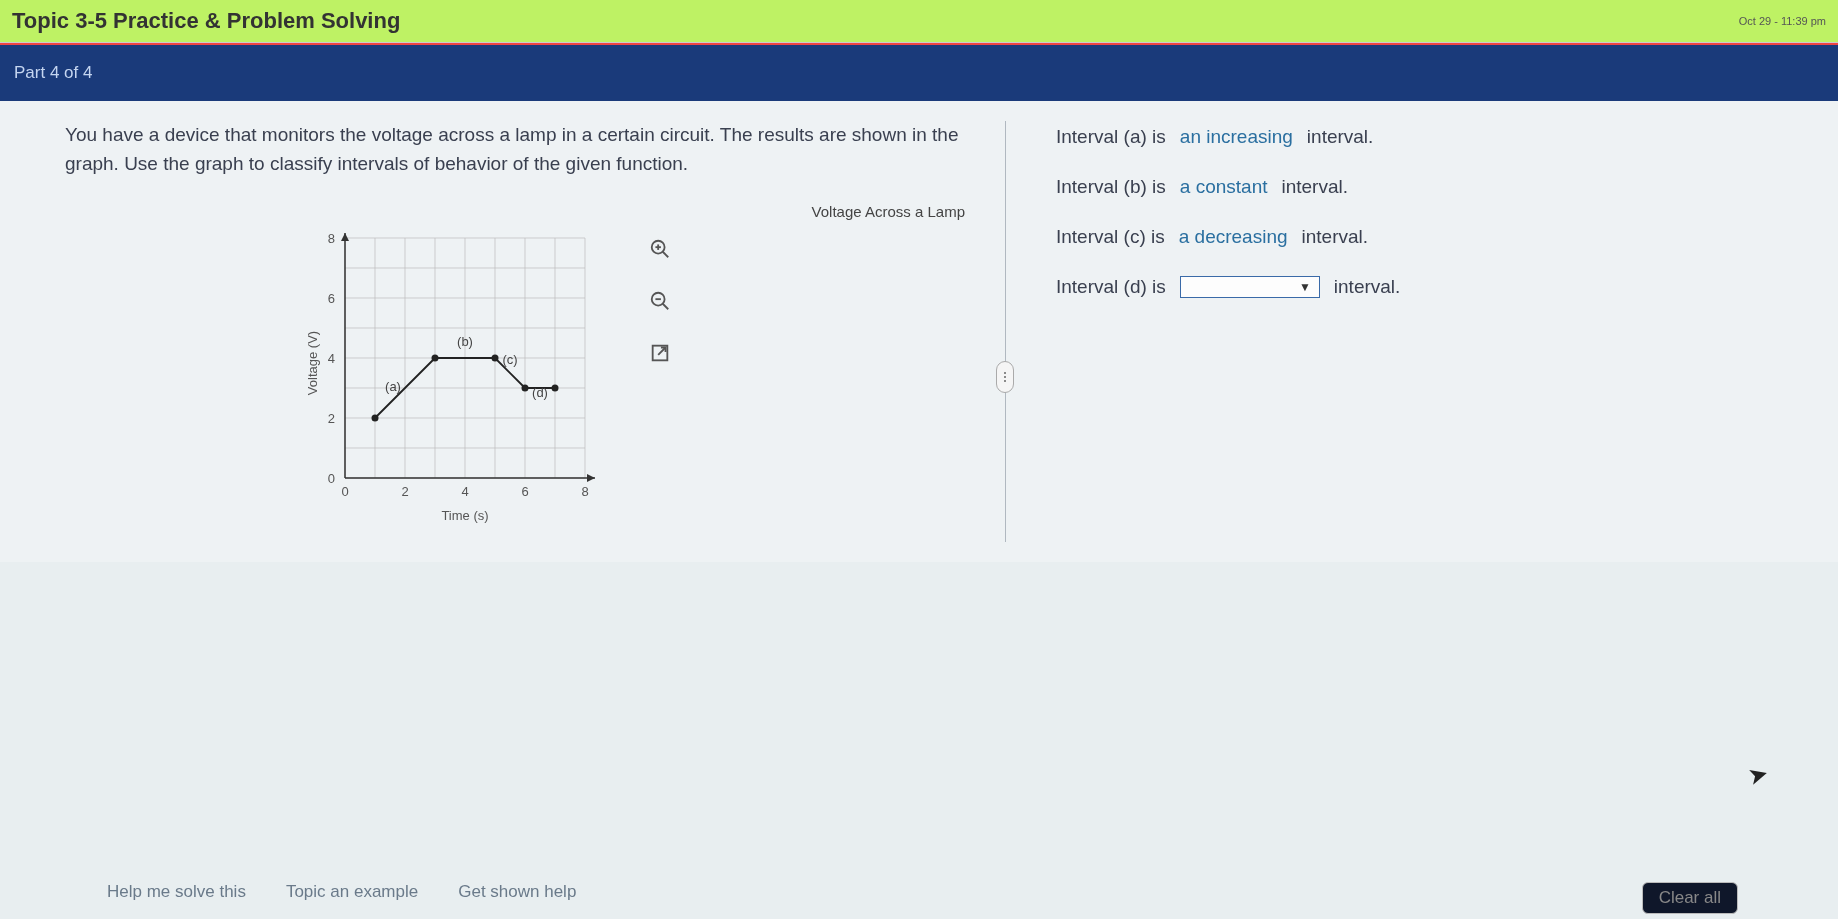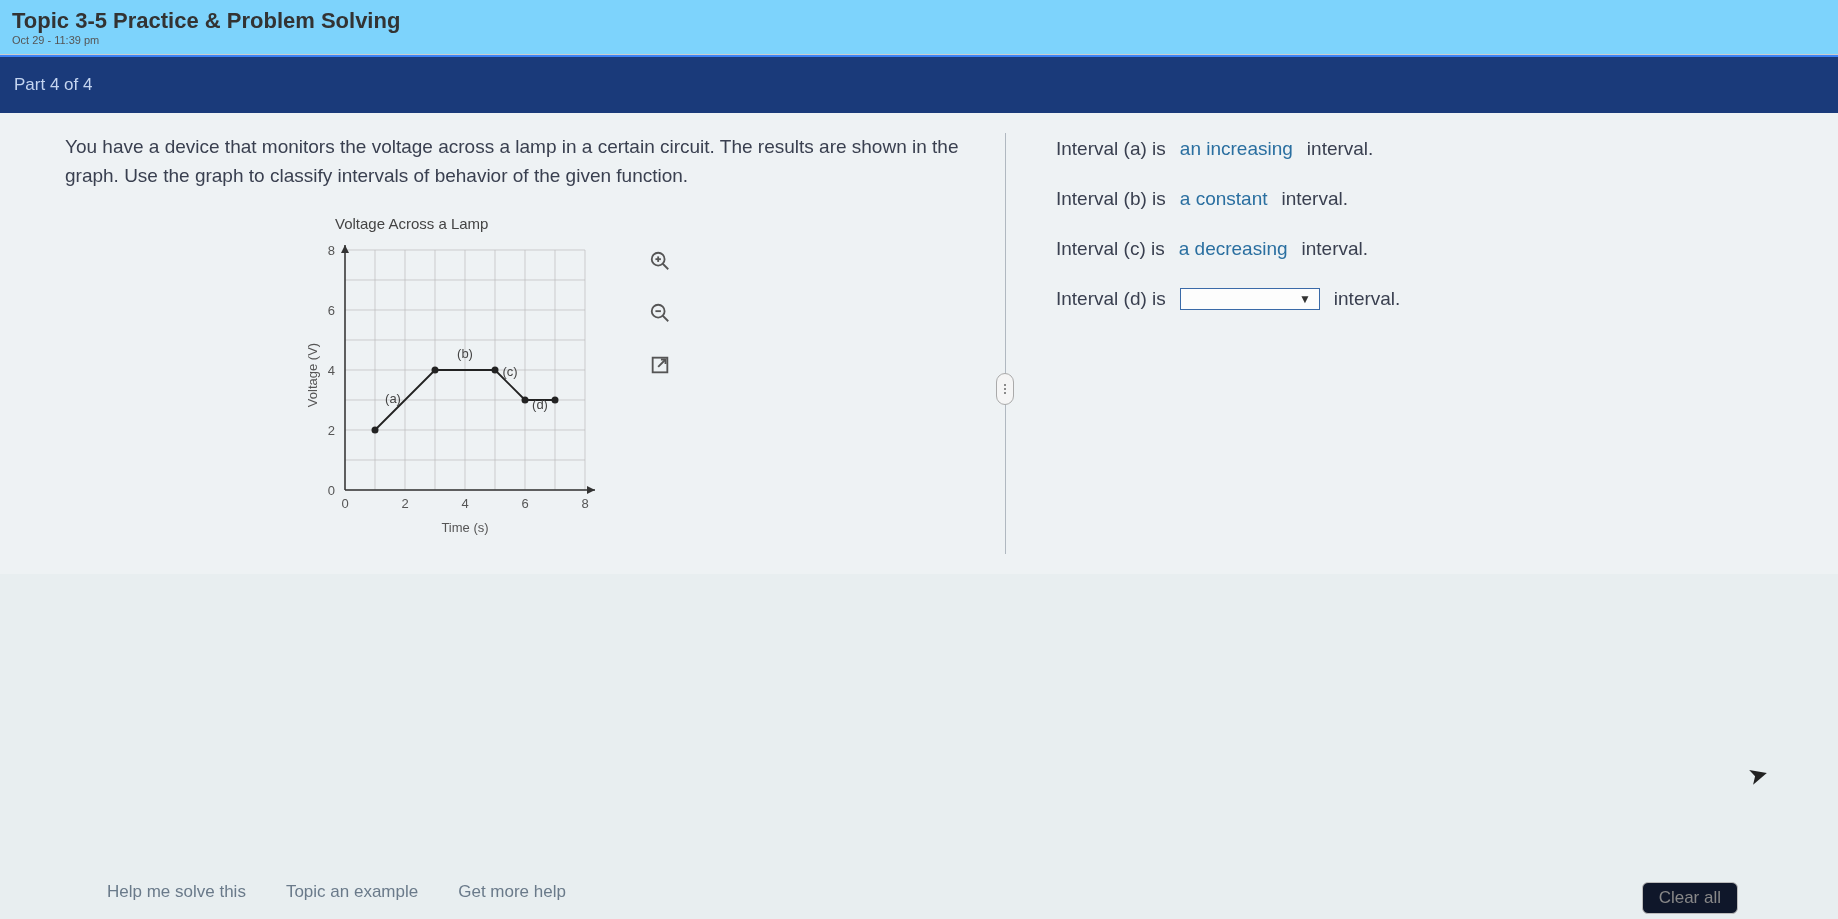--- a/index.html
+++ b/index.html
@@ -7,41 +7,40 @@
       font-family: Arial, sans-serif;
       background: #e8eef0;
       width: 1838px;
       height: 919px;
       overflow: hidden;
       position: relative;
     }
     .top-header {
       display: flex;
       justify-content: space-between;
-      align-items: flex-start;
+      align-items: center;
       padding: 8px 12px;
-      background: #7dd3fc;
+      background: #bef264;
       border-bottom: 1px solid #ccc;
-      flex-direction: column;
     }
     .title {
       font-size: 22px;
       font-weight: bold;
       color: #333;
     }
     .timestamp {
       font-size: 11px;
       color: #555;
     }
     .blue-bar {
       background: #1a3a7a;
       color: #c5d5f0;
       padding: 18px 14px;
       font-size: 17px;
-      border-top: 2px solid #3b82f6;
+      border-top: 2px solid #ef4444;
     }
     .content {
       display: flex;
       padding: 20px 25px;
       background: #eef2f4;
     }
     .left-panel {
       flex: 0 0 900px;
       margin-left: 40px;
     }
@@ -53,20 +52,21 @@
     }
     .chart-container {
       margin-left: 240px;
       position: relative;
     }
     .chart-title {
       font-size: 15px;
       color: #444;
       margin-bottom: 8px;
       margin-left: 30px;
+      text-align: right;
     }
     .chart-svg {
       display: inline-block;
     }
     .chart-tools {
       display: inline-flex;
       flex-direction: column;
       gap: 30px;
       vertical-align: top;
       margin-left: 20px;
@@ -299,16 +299,16 @@
     </div>
   </div>
 </div>
 
 <div class="cursor-icon">➤</div>
 
 <div class="bottom-bar">
   <div class="bottom-links">
     <span class="bottom-link">Help me solve this</span>
     <span class="bottom-link">Topic an example</span>
-    <span class="bottom-link">Get more help</span>
+    <span class="bottom-link">Get shown help</span>
   </div>
   <div class="clear-btn">Clear all</div>
 </div>
 
 </body></html>

